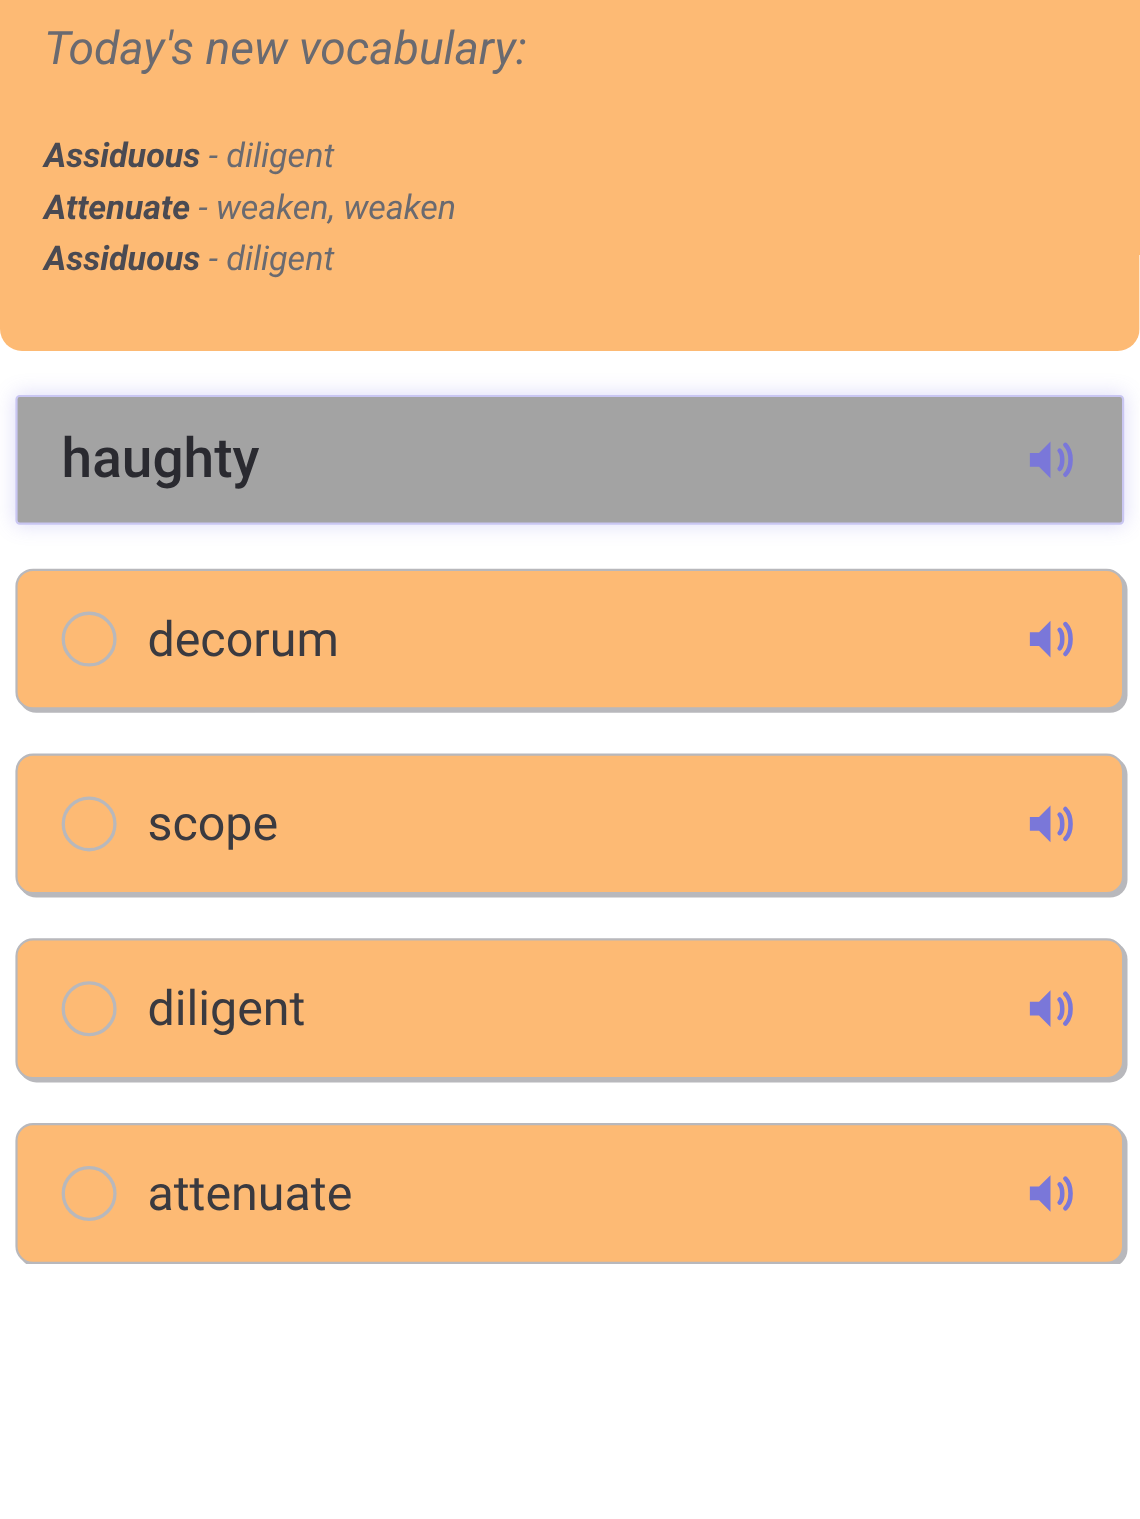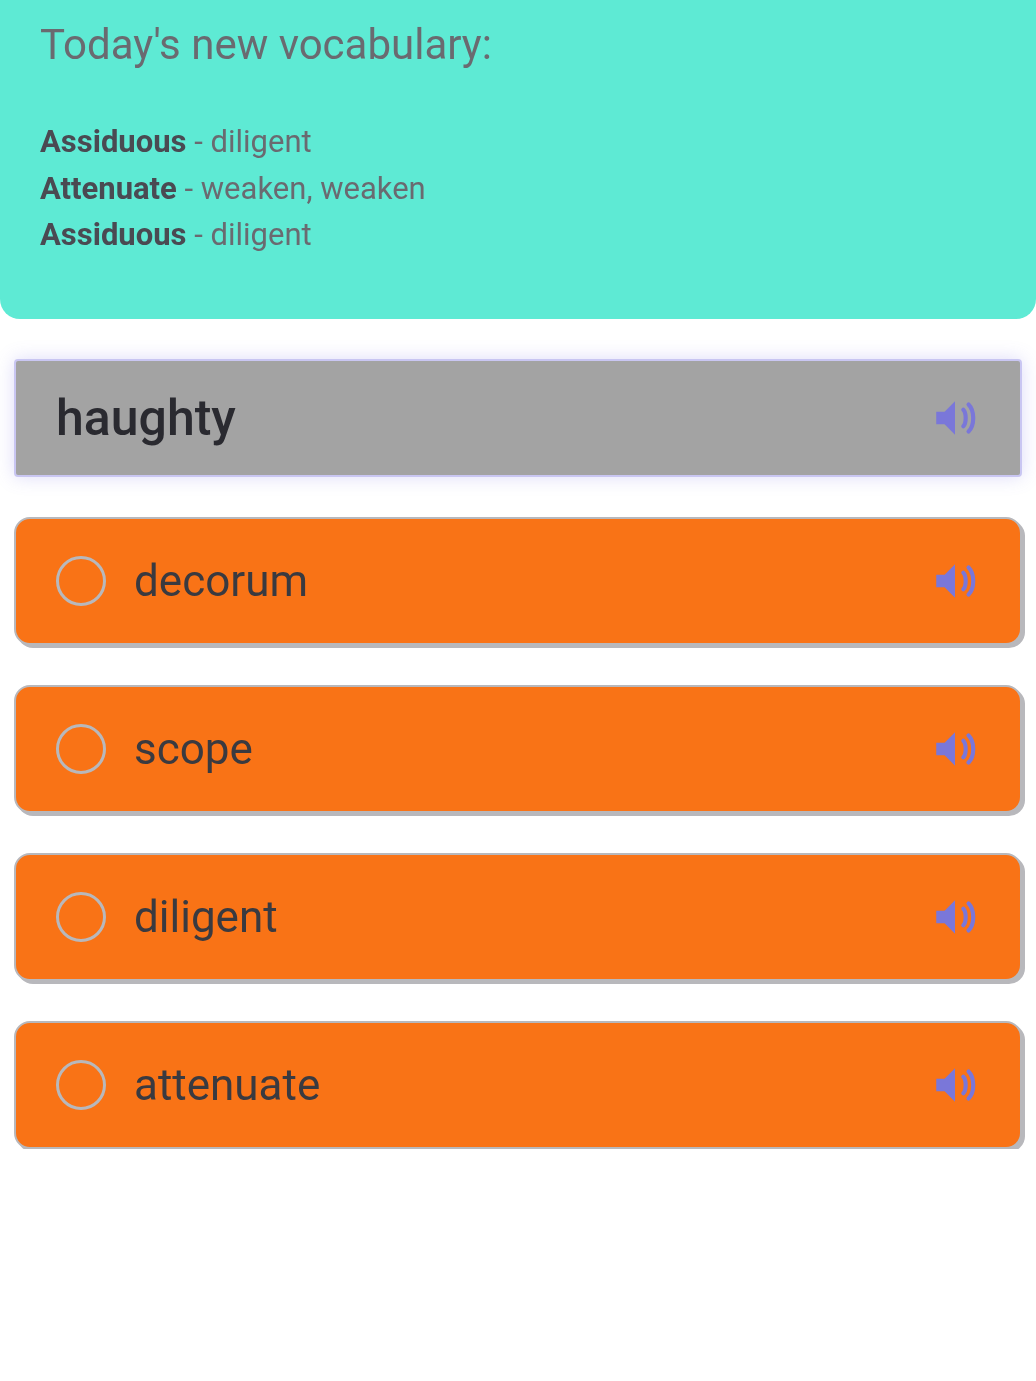--- a/index.html
+++ b/index.html
@@ -6,23 +6,24 @@
       box-sizing: border-box;
       margin: 0;
       padding: 0;
     }
     body {
       font-family: -apple-system, BlinkMacSystemFont, "Segoe UI", Roboto, Helvetica, Arial, sans-serif;
       background: #ffffff;
       width: 1036px;
     }
     .vocab-panel {
-      background: #5eead4;
+      background: #fdba74;
       padding: 20px 40px 60px 40px;
       border-radius: 0 0 20px 20px;
+      font-style: italic;
     }
     .vocab-heading {
       font-size: 42px;
       color: #6a6a70;
       font-weight: 400;
       margin-bottom: 50px;
     }
     .vocab-line {
       font-size: 31px;
       color: #6a6a70;
@@ -68,21 +69,21 @@
       gap: 40px;
     }
     .option-card {
       border: 2px solid #b8b8bc;
       border-radius: 16px;
       box-shadow: 3px 3px 0 0 #b8b8bc;
       padding: 36px 40px;
       display: flex;
       align-items: center;
       justify-content: space-between;
-      background: #f97316;
+      background: #fdba74;
       cursor: pointer;
     }
     .option-left {
       display: flex;
       align-items: center;
       gap: 28px;
     }
     .radio-circle {
       width: 50px;
       height: 50px;

